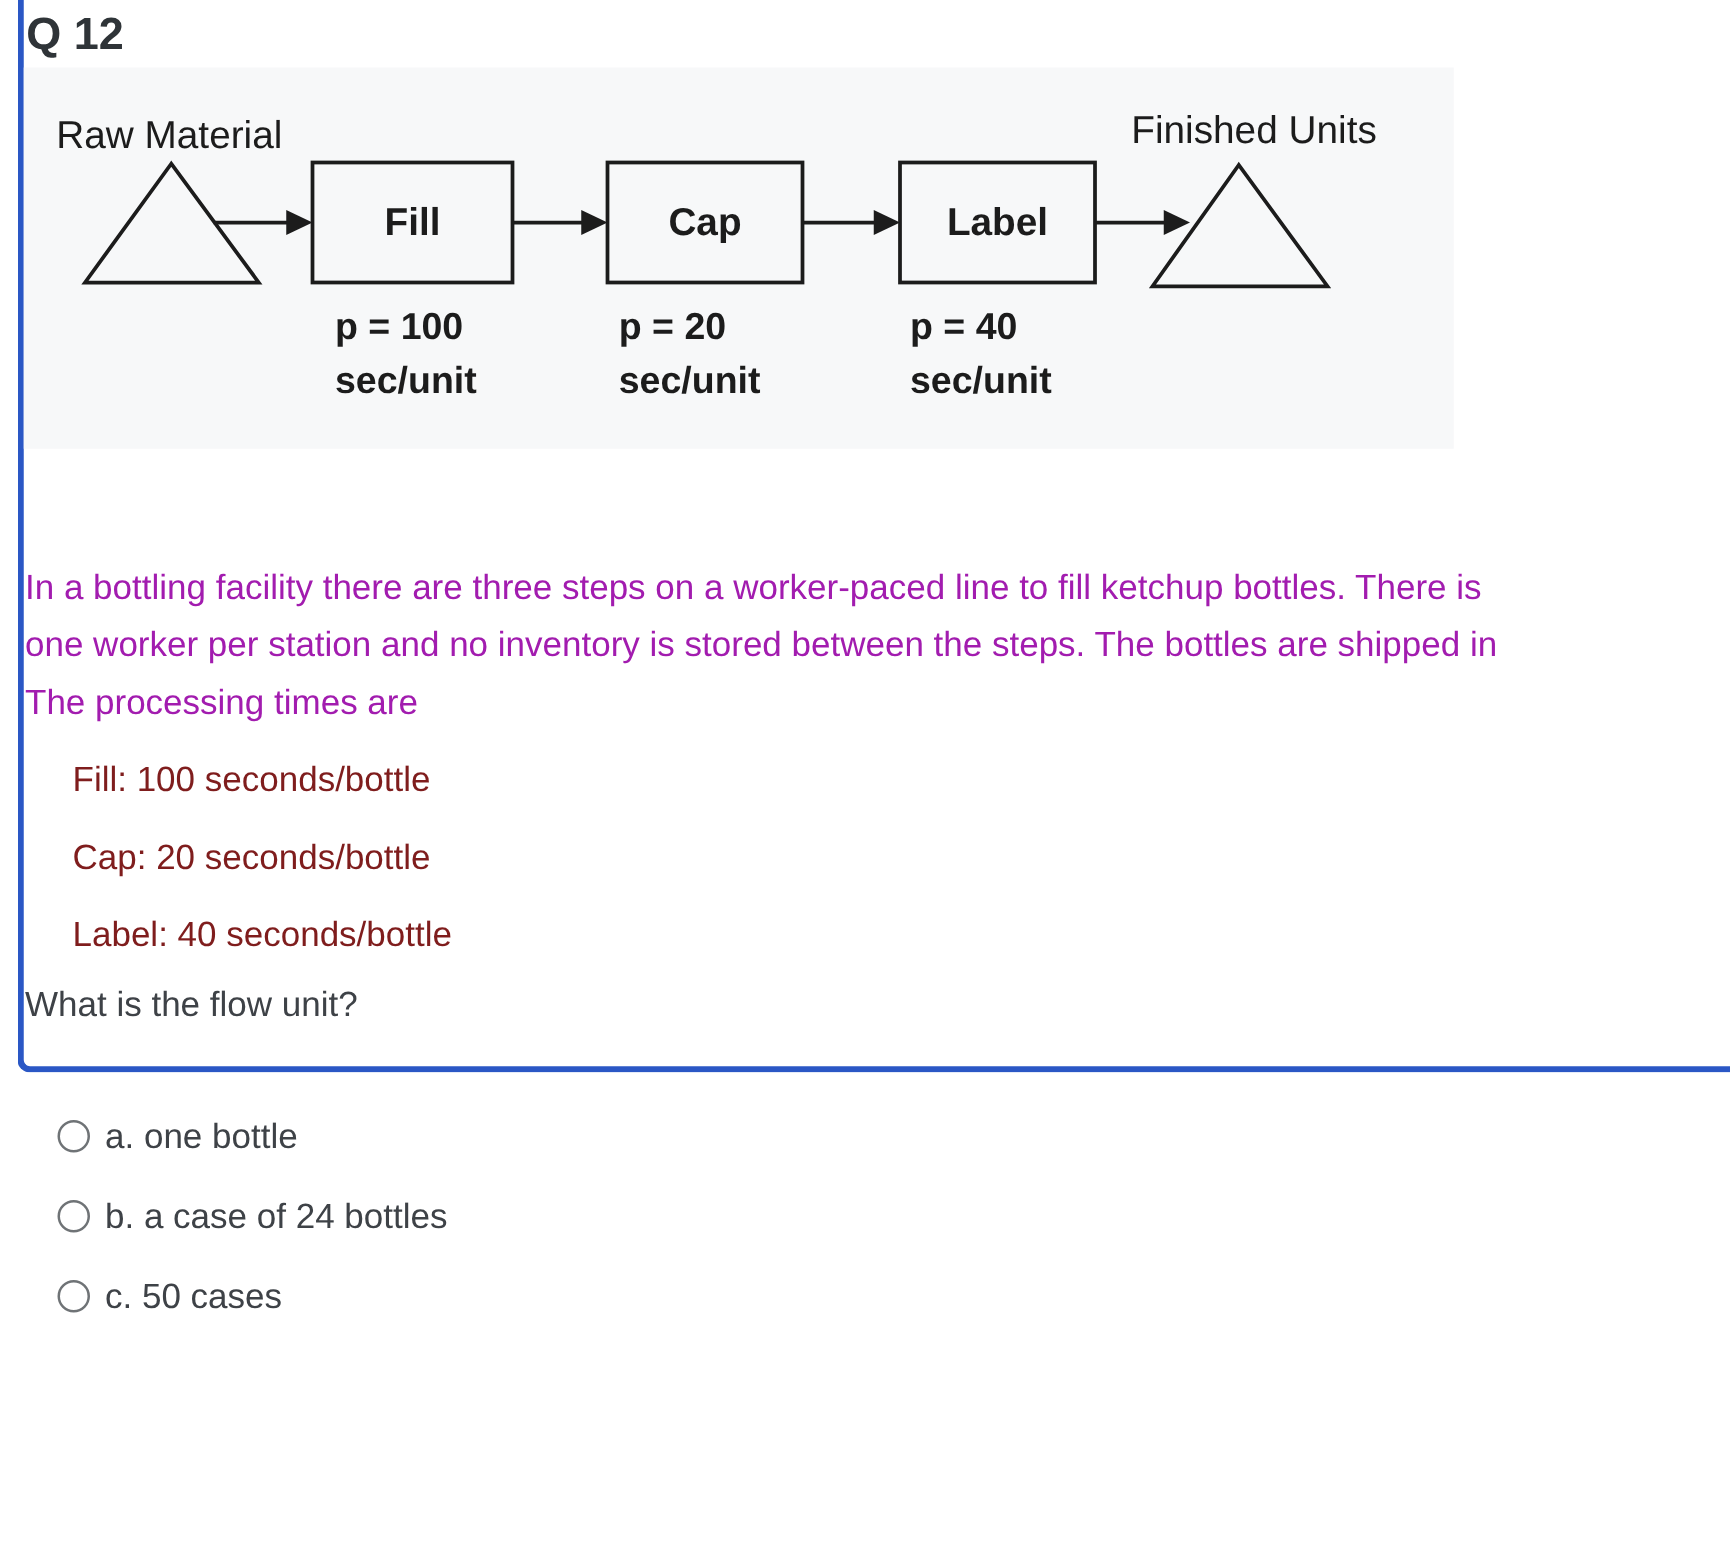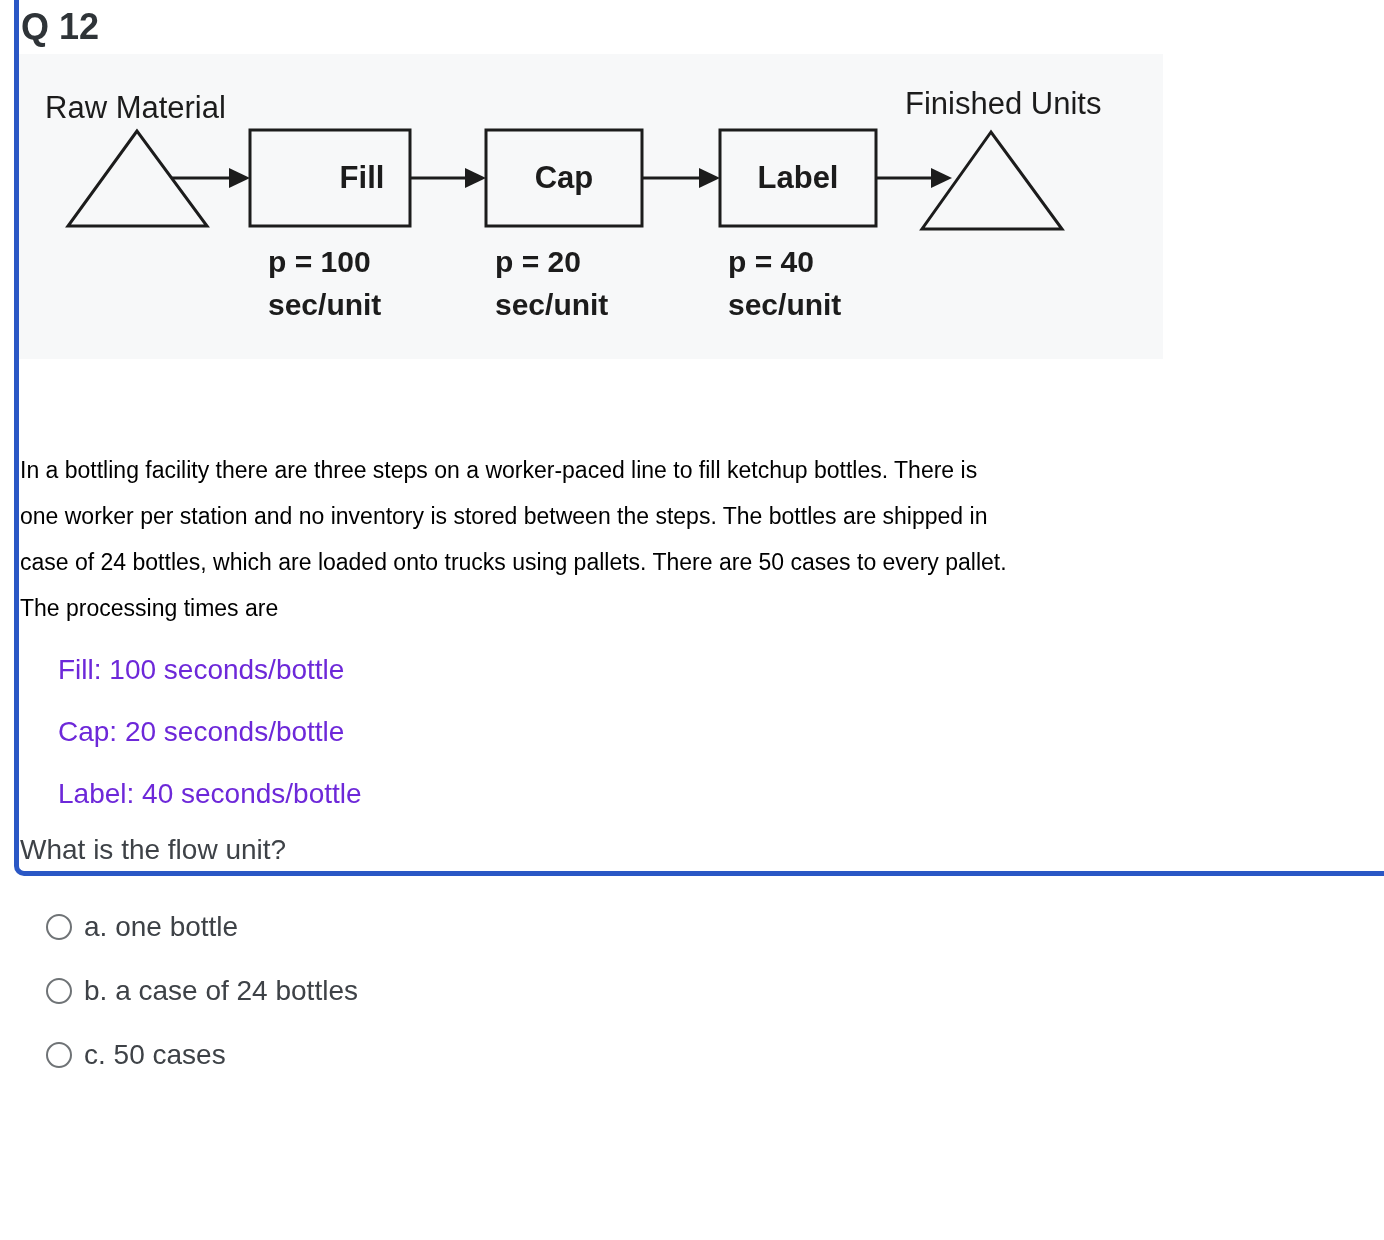--- a/index.html
+++ b/index.html
@@ -62,30 +62,30 @@
     top: 186px;
     font-size: 30px;
     font-weight: 700;
     line-height: 43px;
     color: #1c1c1c;
     white-space: nowrap;
   }
   
   .para { margin: 88px 0 16px 1px; }
   .para-line {
-    font-size: 23px;
+    font-size: 28px;
     line-height: 46px;
-    color: #000000;
+    color: #a21caf;
     white-space: nowrap;
   }
   .time-line {
     margin: 0 0 16px 39px;
     font-size: 28px;
     line-height: 46px;
-    color: #6d28d9;
+    color: #7f1d1d;
     white-space: nowrap;
   }
   .prompt-line {
     margin: 10px 0 0 1px;
     font-size: 28px;
     line-height: 34px;
     color: #3e4247;
     white-space: nowrap;
   }
   
@@ -150,42 +150,41 @@
 
         <line x1="857" y1="124" x2="915" y2="124" stroke="#1c1c1c" stroke-width="3"></line>
         <polygon points="933,124 912,114 912,134" fill="#1c1c1c"></polygon>
 
         <polygon points="972,78 903,175 1043,175" fill="none" stroke="#1c1c1c" stroke-width="3"></polygon>
       </svg>
 
       <div class="dg-text dg-end-label" style="left:26px; top:38px;">Raw Material</div>
       <div class="dg-text dg-end-label" style="left:886px; top:34px;">Finished Units</div>
 
-      <div class="dg-box-label" style="left:231px; width:160px;margin-left:32px;">Fill</div>
+      <div class="dg-box-label" style="left:231px; width:160px;">Fill</div>
       <div class="dg-box-label" style="left:467px; width:156px;">Cap</div>
       <div class="dg-box-label" style="left:701px; width:156px;">Label</div>
 
       <div class="dg-rate" style="left:249px;">
         <div>p = 100</div>
         <div>sec/unit</div>
       </div>
       <div class="dg-rate" style="left:476px;">
         <div>p = 20</div>
         <div>sec/unit</div>
       </div>
       <div class="dg-rate" style="left:709px;">
         <div>p = 40</div>
         <div>sec/unit</div>
       </div>
     </div>
 
     <div class="para">
       <div class="para-line">In a bottling facility there are three steps on a worker-paced line to fill ketchup bottles. There is</div>
       <div class="para-line">one worker per station and no inventory is stored between the steps. The bottles are shipped in</div>
-      <div class="para-line">case of 24 bottles, which are loaded onto trucks using pallets. There are 50 cases to every pallet.</div>
       <div class="para-line">The processing times are</div>
     </div>
 
     <div>
       <div class="time-line">Fill: 100 seconds/bottle</div>
       <div class="time-line">Cap: 20 seconds/bottle</div>
       <div class="time-line">Label: 40 seconds/bottle</div>
     </div>
 
     <div class="prompt-line">What is the flow unit?</div>

